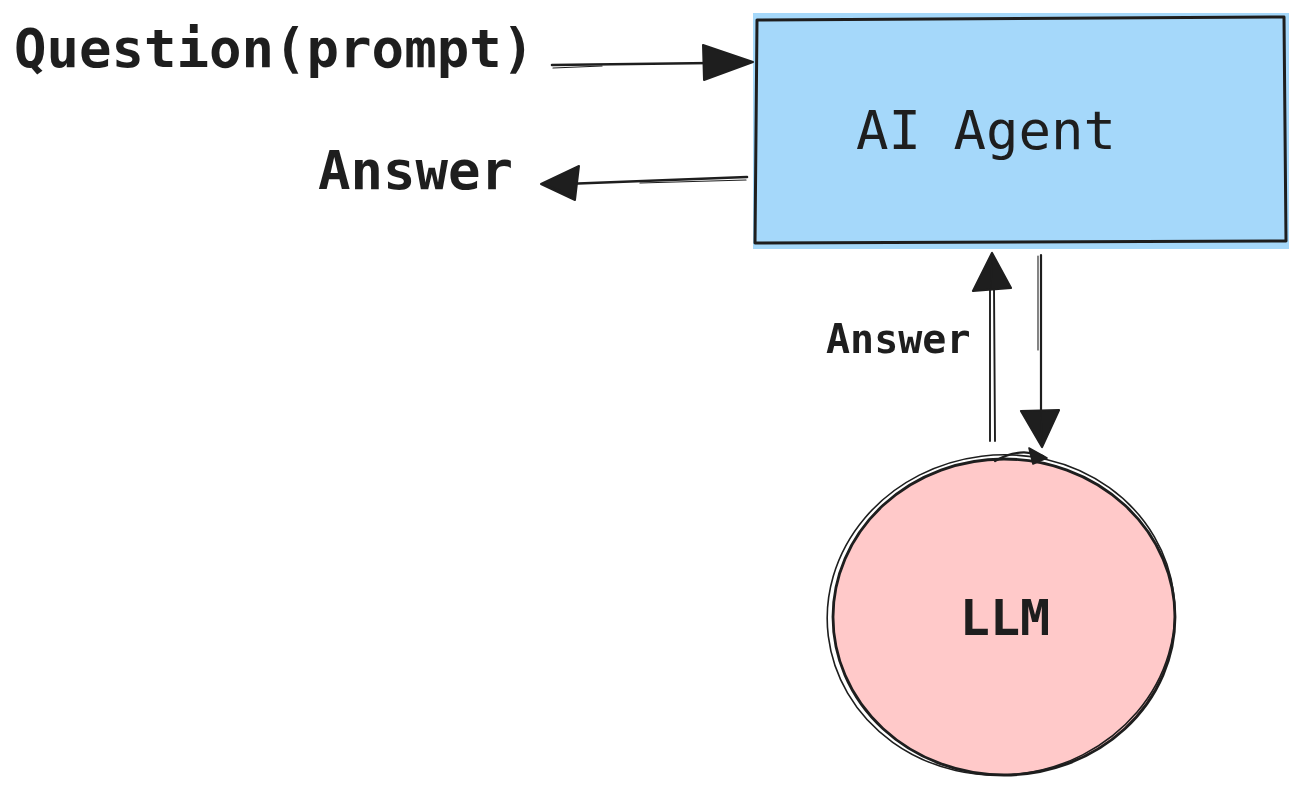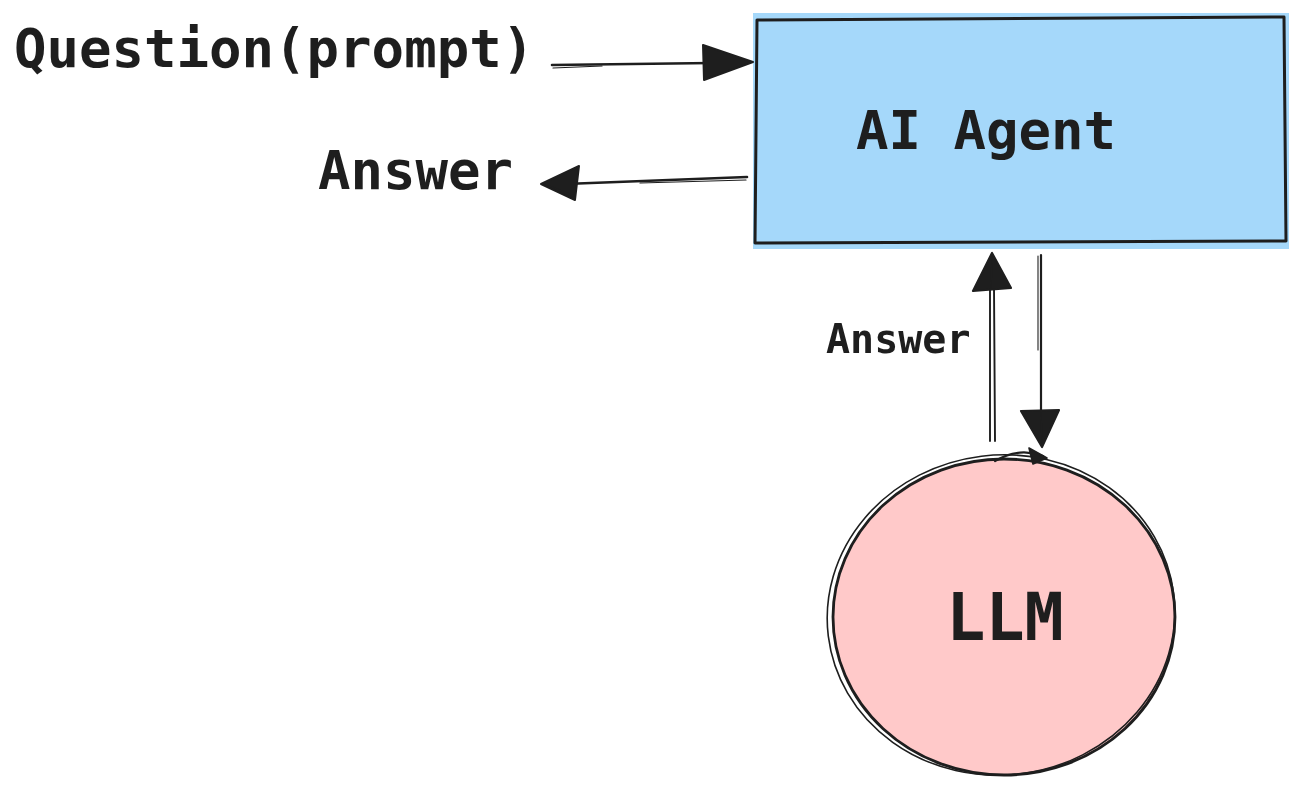--- a/index.html
+++ b/index.html
@@ -49,21 +49,21 @@
   .llm-label-box {
     position: absolute;
     left: 833px;
     top: 459px;
     width: 344px;
     height: 317px;
     display: flex;
     align-items: center;
     justify-content: center;
     font-weight: bold;
-    font-size: 65px;
+    font-size: 50px;
   }
 </style>
 </head>
 <body>
 
 <div class="canvas">
 
   <svg class="shapes-svg" viewBox="0 0 1304 795" xmlns="http://www.w3.org/2000/svg">
 
     <g>
@@ -107,21 +107,21 @@
         <path d="M1047,458 L1029,448 L1033,464 Z" stroke-width="1.6" stroke-linejoin="round"></path>
       </g>
     </g>
   </svg>
 
   <div class="label label-xl" style="left:14px; top:22px;">Question(prompt)</div>
 
   <div class="label label-xl" style="left:318px; top:144px;">Answer</div>
 
   <div class="agent-label-box">
-    <span class="label-xl" style="font-weight:bold;">AI Agent</span>
+    <span class="label-xl" style="font-weight:normal;">AI Agent</span>
   </div>
 
   <div class="label label-md" style="left:826px; top:319px;">Answer</div>
 
 
   <div class="llm-label-box">
     <span style="font-weight:bold;">LLM</span>
   </div>
 
 </div>

